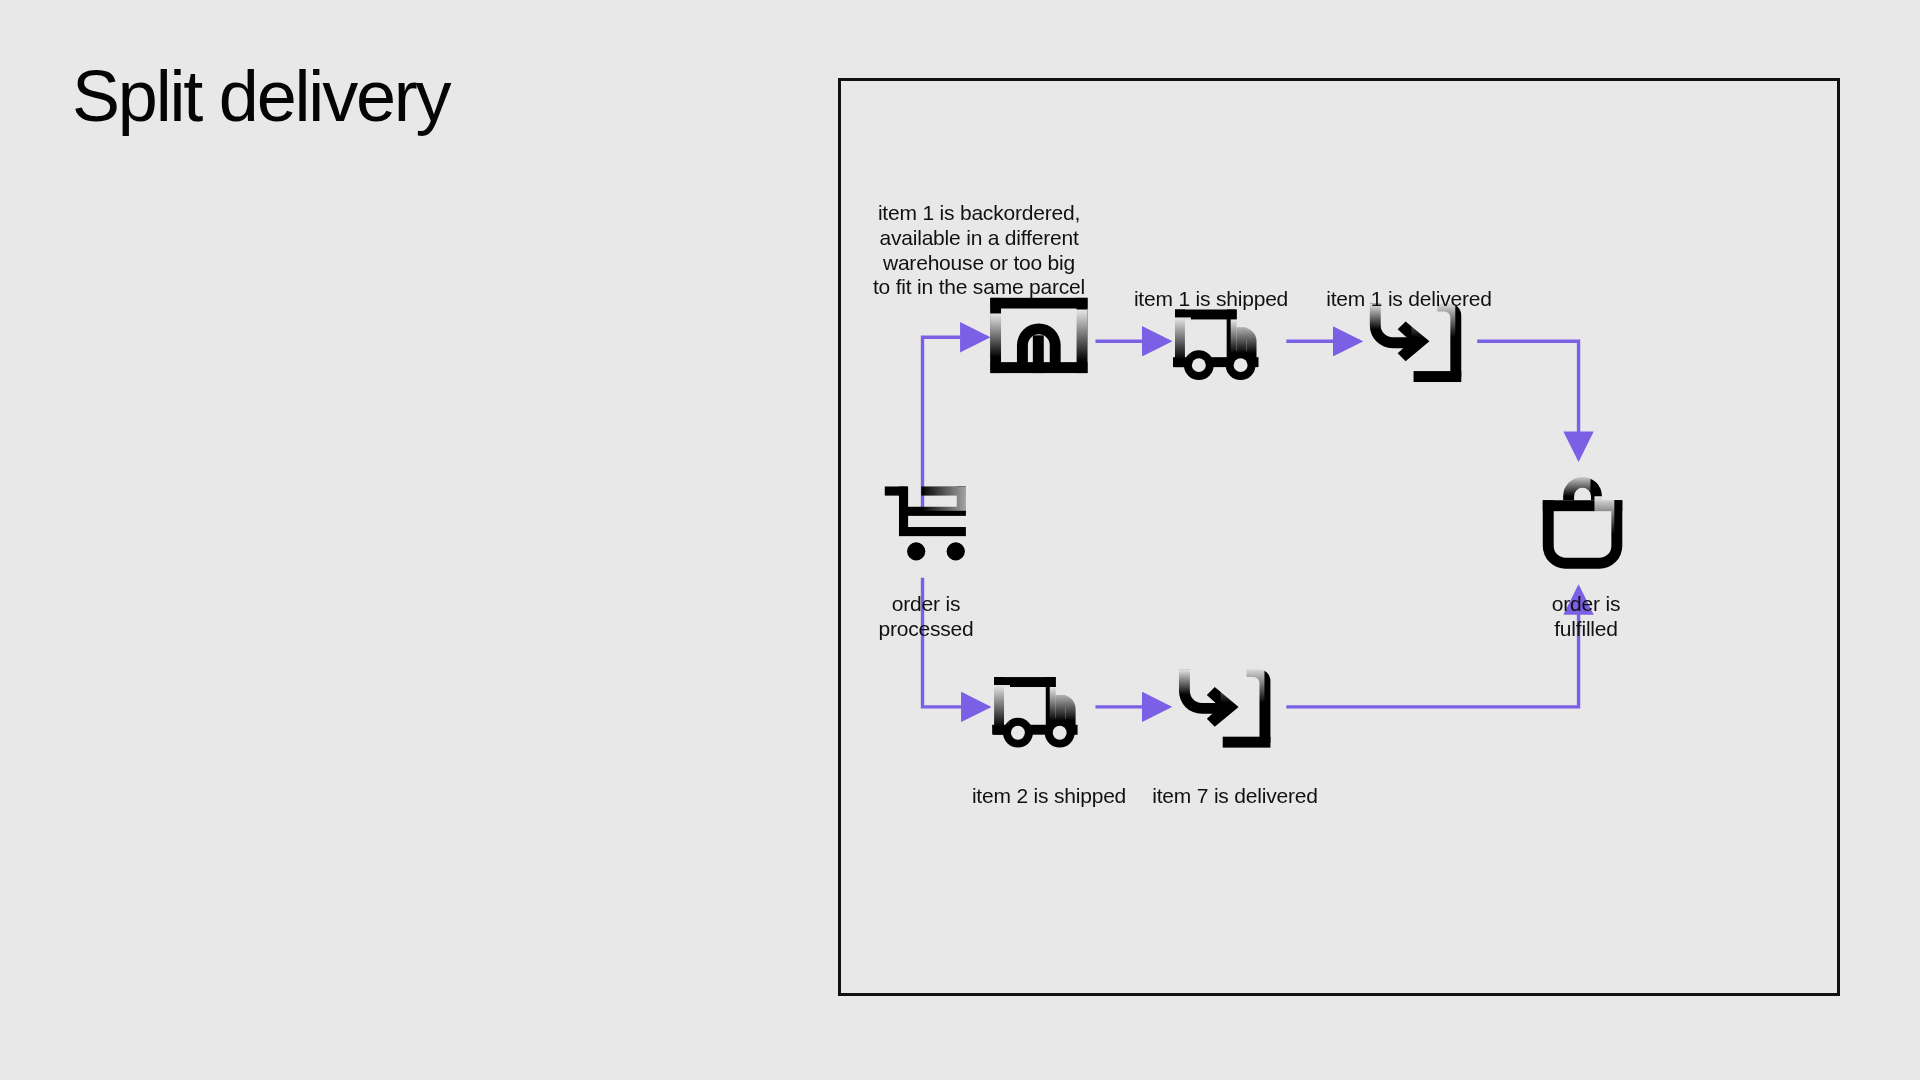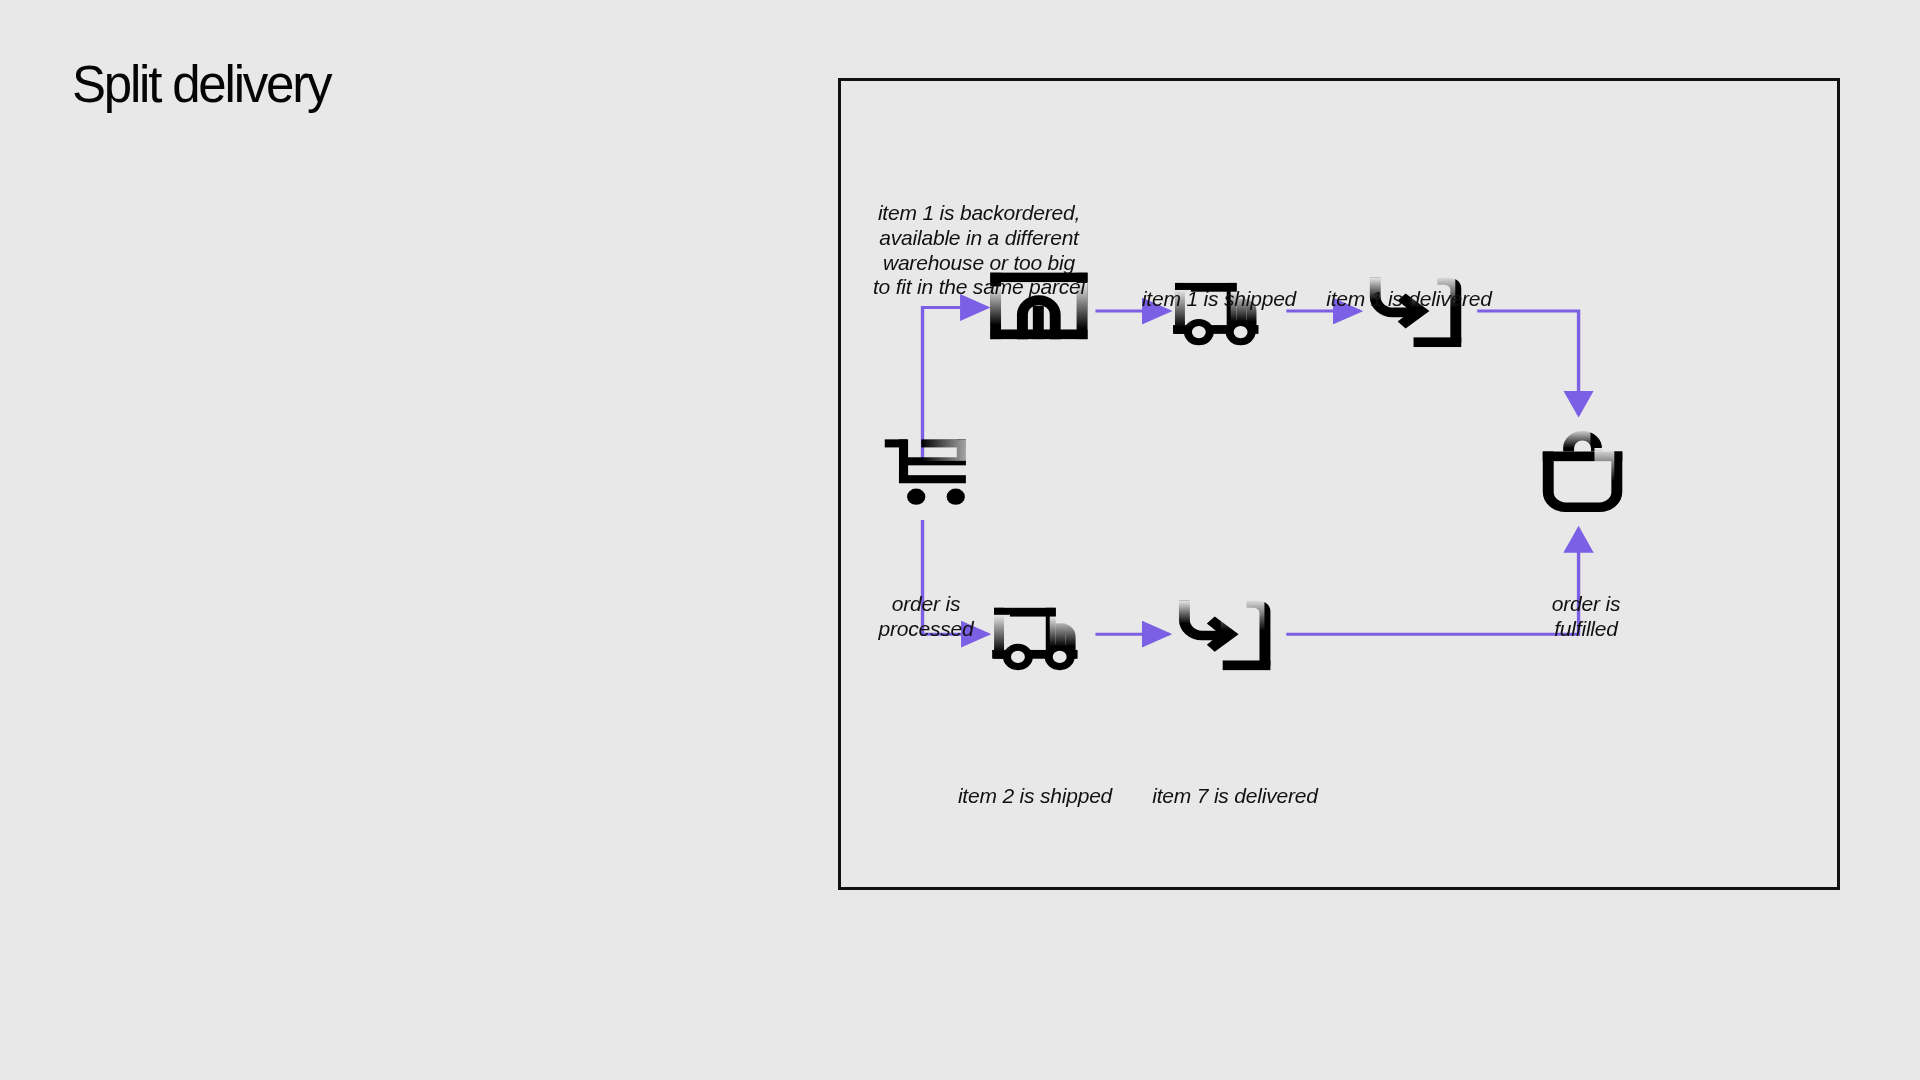--- a/index.html
+++ b/index.html
@@ -7,30 +7,30 @@
     width:1920px; height:1080px;
     background:#e8e8e8;
     font-family:"Liberation Sans","DejaVu Sans",sans-serif;
     overflow:hidden;
   }
   #root { position:relative; width:1920px; height:1080px; }
 
   
   .title-block{
     position:absolute; left:72px; top:58px; width:660px;
-    font-size:51px; line-height:1.06; font-weight:400;
+    font-size:72px; line-height:1.06; font-weight:400;
     color:#050505; letter-spacing:-2.2px;
   }
   .title-line{ display:block; white-space:pre; }
 
   
   .diagram-frame{
     position:absolute; left:838px; top:78px;
-    width:1002px; height:812px;
-    border:3px solid #111; background:#e8e8e8;font-style:italic;
+    width:1002px; height:918px;
+    border:3px solid #111; background:#e8e8e8;
   }
   .canvas{ position:absolute; inset:0; }
 
   
   .label{
     position:absolute; color:#111; font-size:21px; line-height:1.2;
     text-align:center; white-space:pre-line; letter-spacing:-0.2px;
   }
   .label.small-lead{ line-height:1.18; }
 
@@ -224,29 +224,29 @@
             <path d="M6,26 h11 v46 a12,12 0 0 0 12,12 h34 a12,12 0 0 0 12,-12 V26 h11 v46 a23,23 0 0 1 -23,23 H29 a23,23 0 0 1 -23,-23 z"></path>
           </g>
         </g>
       </svg>
 
       <div class="label small-lead" style="left:-12px; top:120px; width:300px;">item 1 is backordered,
 available in a different
 warehouse or too big
 to fit in the same parcel</div>
 
-      <div class="label" style="left:248px; top:205px; width:260px;">item 1 is shipped</div>
+      <div class="label" style="left:240px; top:205px; width:260px;">item 1 is shipped</div>
 
       <div class="label" style="left:438px; top:205px; width:260px;">item 1 is delivered</div>
 
       <div class="label" style="left:0px; top:510px; width:170px;">order is
 processed</div>
 
       <div class="label" style="left:660px; top:510px; width:170px;">order is
 fulfilled</div>
 
-      <div class="label" style="left:64px; top:702px; width:260px;">item 2 is shipped</div>
+      <div class="label" style="left:78px; top:702px; width:260px;">item 2 is shipped</div>
 
       <div class="label" style="left:264px; top:702px; width:260px;">item 7 is delivered</div>
 
     </div>
   </div>
 </div>
 
 </body></html>

